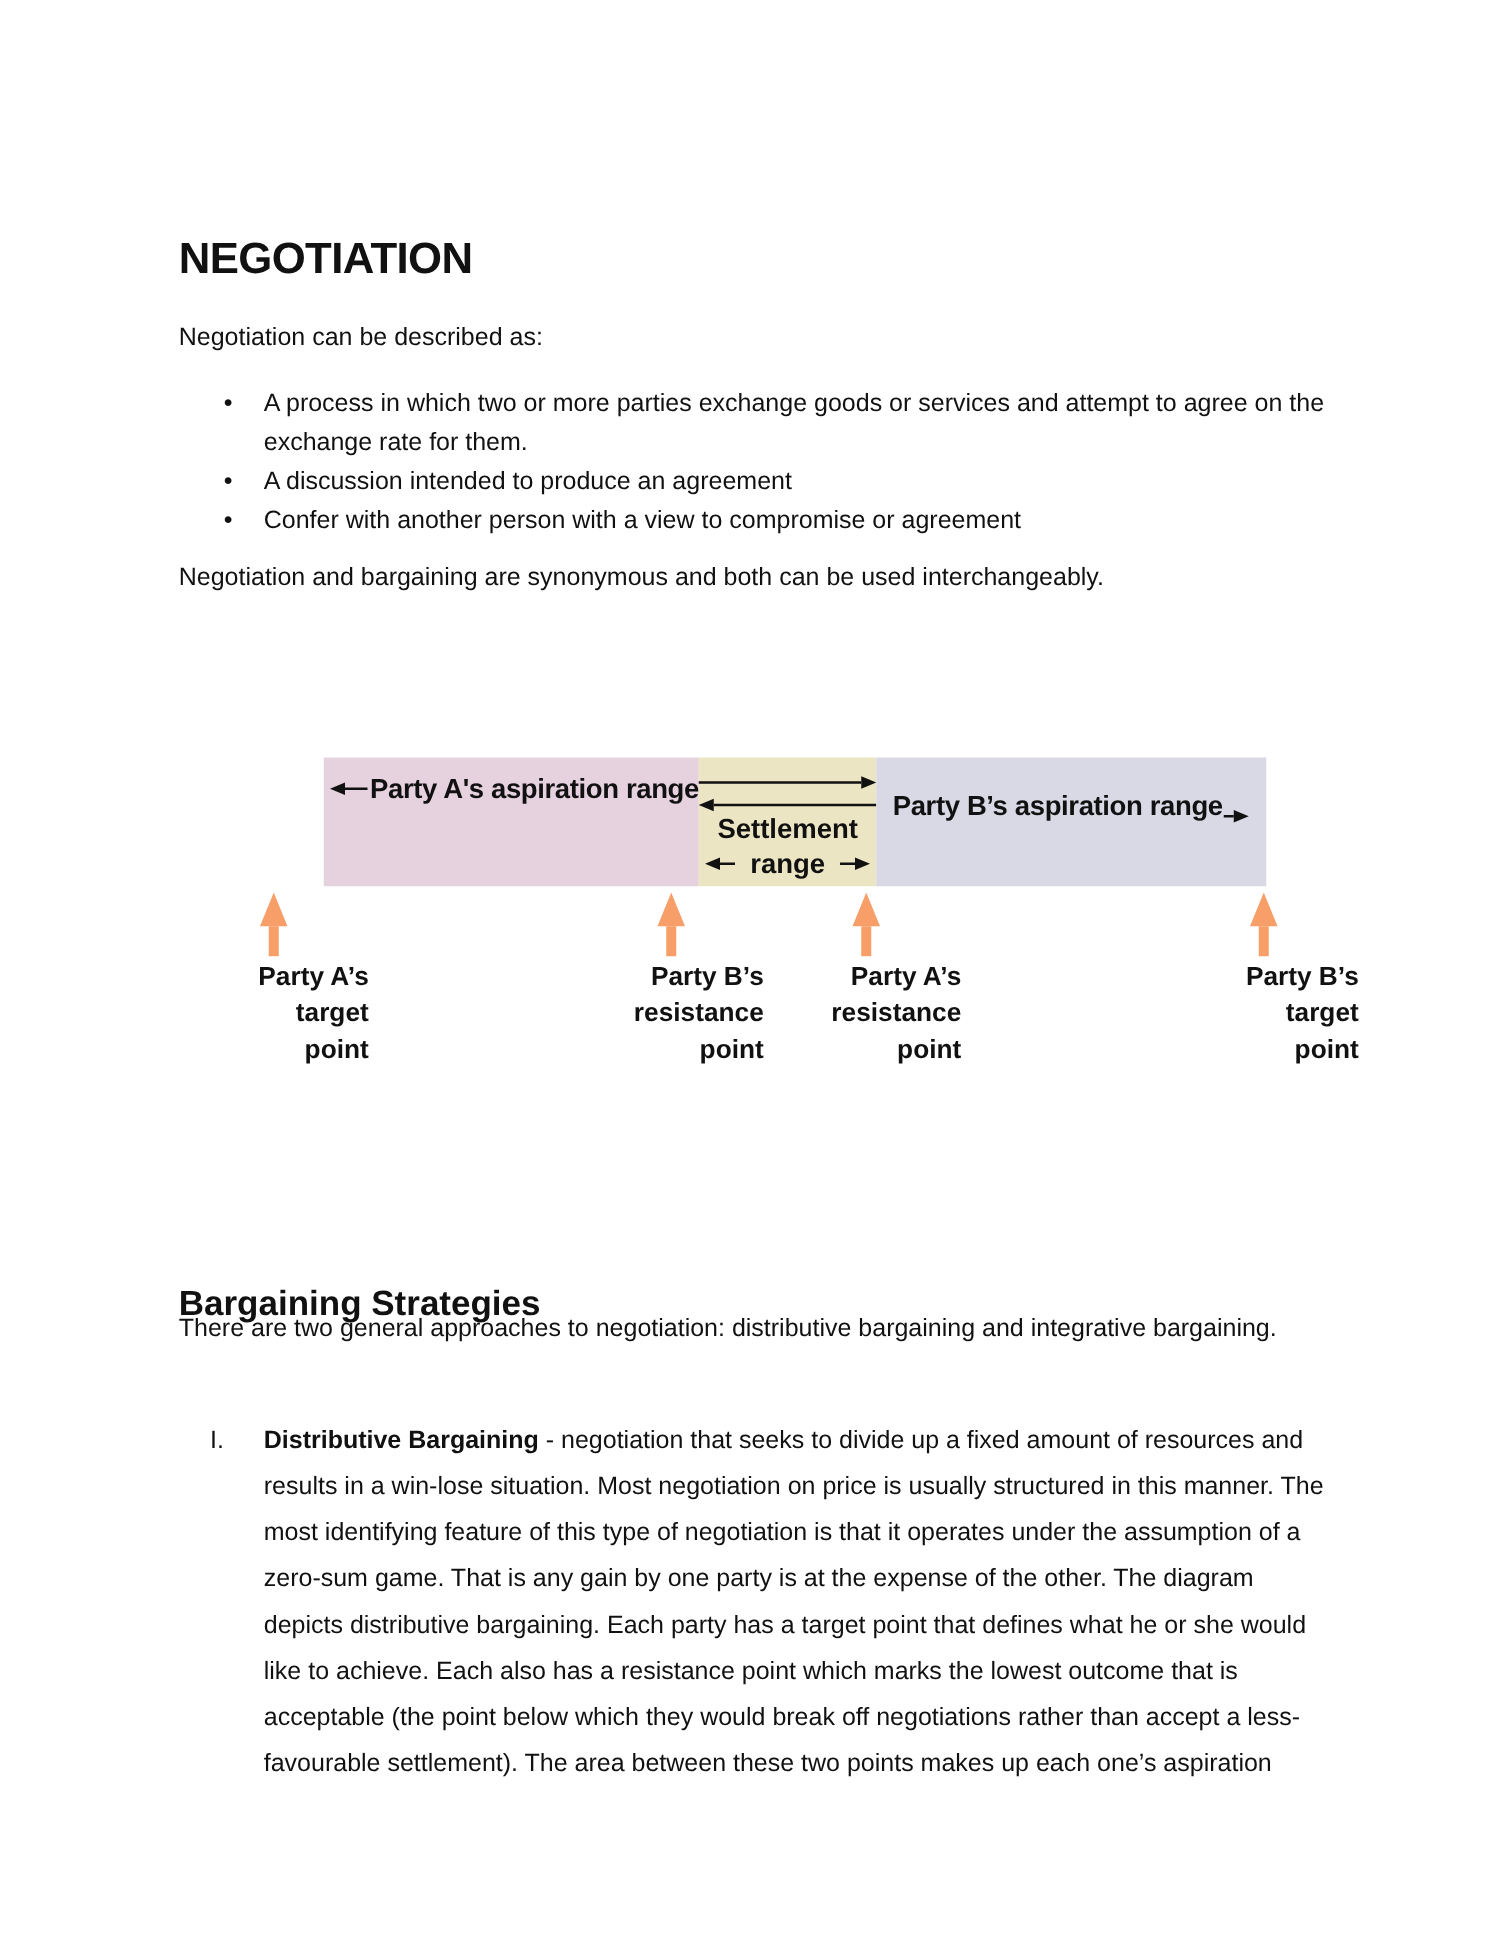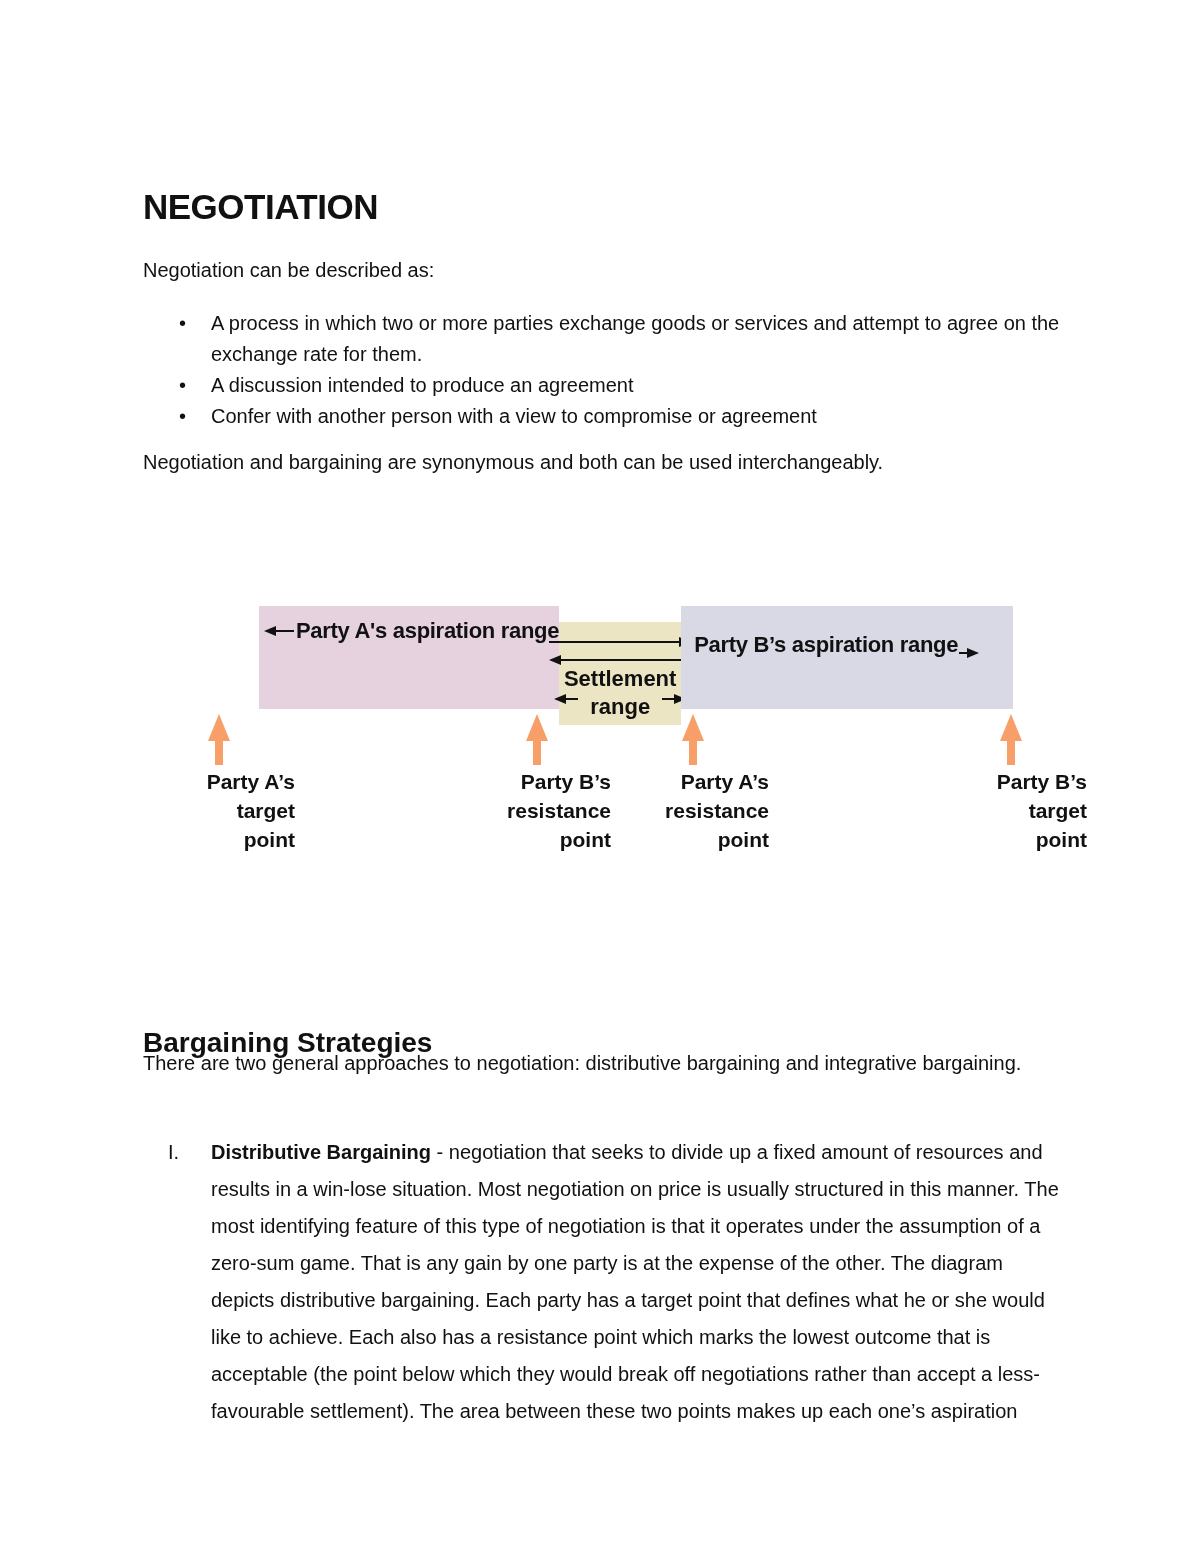--- a/index.html
+++ b/index.html
@@ -32,38 +32,38 @@
 
   
   .diagram{position:absolute;inset:0;}
   .bar{
     position:absolute;left:217px;top:606px;width:796px;height:103px;
     display:flex;
     padding-left:42px;
   }
   .sec{height:103px;}
   .sec-a{width:321px;background:var(--party-a-bg,#e6d2de);padding:12px 0 0 5px;}
-  .sec-s{width:122px;background:var(--settlement-bg,#ece5c4);padding-top:15px;
-         display:flex;flex-direction:column;align-items:center;margin-top:16px;}
+  .sec-s{width:142px;background:var(--settlement-bg,#ece5c4);padding-top:15px;
+         display:flex;flex-direction:column;align-items:center;}
   .sec-b{width:355px;background:var(--party-b-bg,#d9d9e6);padding:26px 0 0 13px;}
   .sec-label{font-size:22px;font-weight:700;letter-spacing:-0.3px;white-space:nowrap;}
   .sec-row{display:flex;align-items:center;}
 
   .harrow{display:flex;align-items:center;}
   .harrow .ln{height:2px;background:var(--ink);flex:1;}
   .tri-l{width:0;height:0;border-top:5px solid transparent;border-bottom:5px solid transparent;
          border-right:12px solid var(--ink);flex:none;}
   .tri-r{width:0;height:0;border-top:5px solid transparent;border-bottom:5px solid transparent;
          border-left:12px solid var(--ink);flex:none;}
   .a-arrow{width:30px;margin-right:2px;flex:none;}
   .b-arrow{width:20px;margin-top:16px;margin-left:1px;flex:none;}
   .s-arrow{width:142px;flex:none;}
   .s-arrow.first{margin-bottom:8px;}
   .settle-word{font-size:22px;font-weight:700;line-height:24px;margin-top:2px;}
-  .range-row{display:flex;align-items:flex-start;gap:12px;margin-top:3px;}
+  .range-row{display:flex;align-items:center;gap:12px;margin-top:3px;}
   .range-row .harrow{width:24px;}
   .range-word{font-size:22px;font-weight:700;}
 
   .up-arrow{
     position:absolute;top:714px;width:24px;height:51px;
     display:flex;flex-direction:column;align-items:center;
   }
   .up-arrow .head{width:0;height:0;flex:none;
     border-left:11px solid transparent;border-right:11px solid transparent;
     border-bottom:27px solid var(--arrow-orange,#f89e68);}

